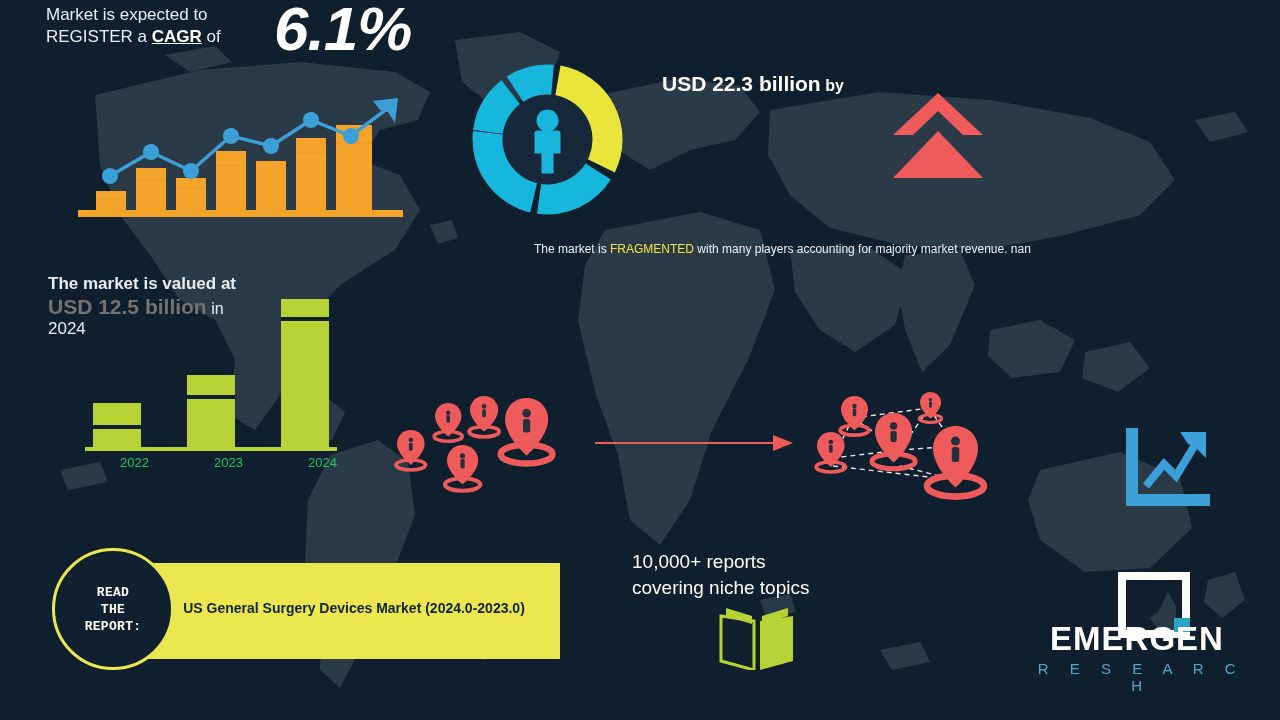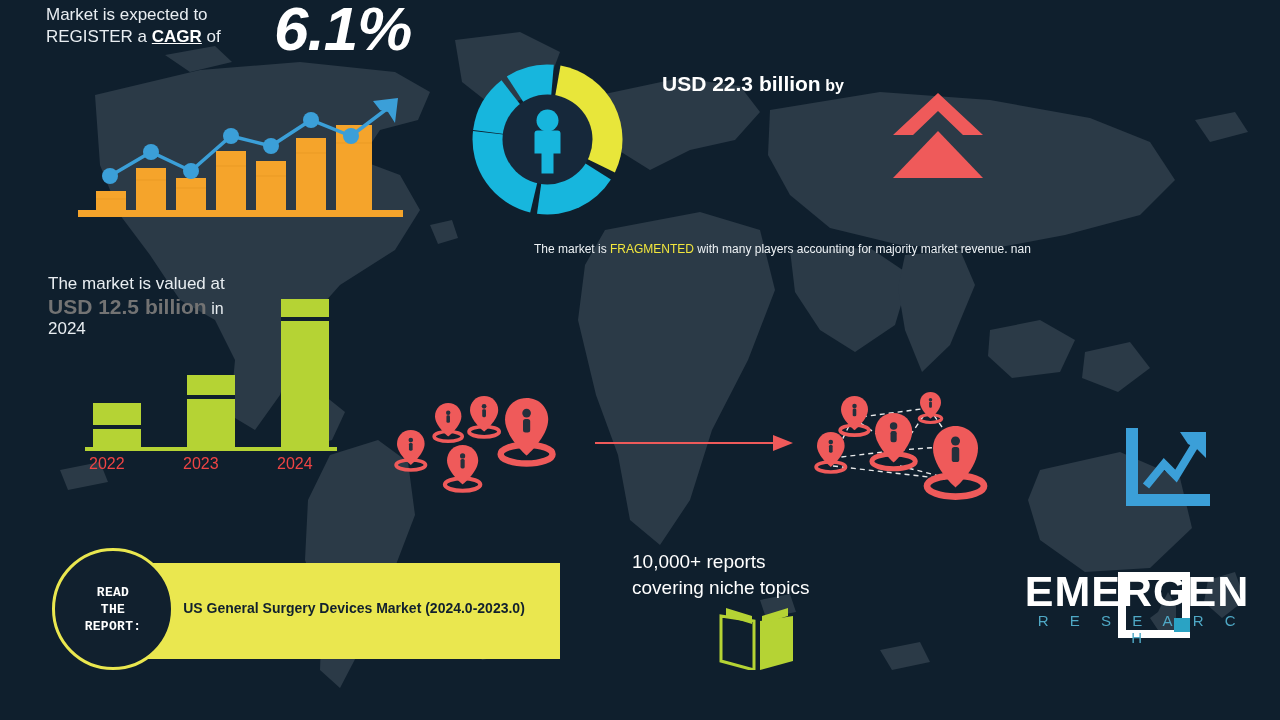--- a/index.html
+++ b/index.html
@@ -38,28 +38,28 @@
 
   
   #fragment-text {
     left:534px; top:237px; width:680px;
     font-size:12px; line-height:24px; color:#eef2f5;
   }
   #fragment-text .hl { color:#f2e63d; }
 
   
   #valued-block { left:48px; top:273px; width:280px; }
-  #valued-block .l1 { font-size:17px; color:#e8edf1; line-height:22px; }
+  #valued-block .l1 { font-size:17px; color:#e8edf1; line-height:22px;font-weight:bold; }
   #valued-block .l2 { font-size:21px; font-weight:bold; color:#737373; }
   #valued-block .l2s { font-size:16px; color:#e8edf1; font-weight:normal; }
   #valued-block .l3 { font-size:17px; color:#e8edf1; }
 
   
   #greenchart { position:absolute; left:75px; top:295px; width:270px; height:180px; }
-  .gc-label { position:absolute; font-size:16px; color:#ef4444; text-align:left; width:60px; }
+  .gc-label { position:absolute; font-size:13px; color:#22c55e; text-align:right; width:60px; }
 
   
   #report-bar {
     position:absolute; left:110px; top:563px;
     width:450px; height:96px; background:#eae74f;text-align:center;
   }
   #report-text {
     position:absolute; left:64px; top:30px; width:360px;
     font-size:14px; font-weight:bold; color:#11202e; line-height:30px;
   }
@@ -74,22 +74,22 @@
     text-align:center; line-height:17px; letter-spacing:.3px;
   }
 
   
   #reports-block { left:632px; top:549px; width:300px; }
   #reports-block div { font-size:19px; color:#ffffff; line-height:26px; }
 
   
   #logo { position:absolute; left:1022px; top:572px; width:230px; }
   #logo-name {
-    font-size:43px; font-weight:bold; color:#ffffff;
-    letter-spacing:1px; text-align:center; line-height:38px;
+    font-size:33px; font-weight:bold; color:#ffffff;
+    letter-spacing:1px; text-align:center; line-height:38px;margin-top:48px;
   }
   #logo-sub {
     font-size:15px; color:#4fa8c5; letter-spacing:8.5px;
     text-align:center; margin-top:2px; padding-left:8px;
   }
 </style>
 </head>
 <body>
 
 <div id="stage">

